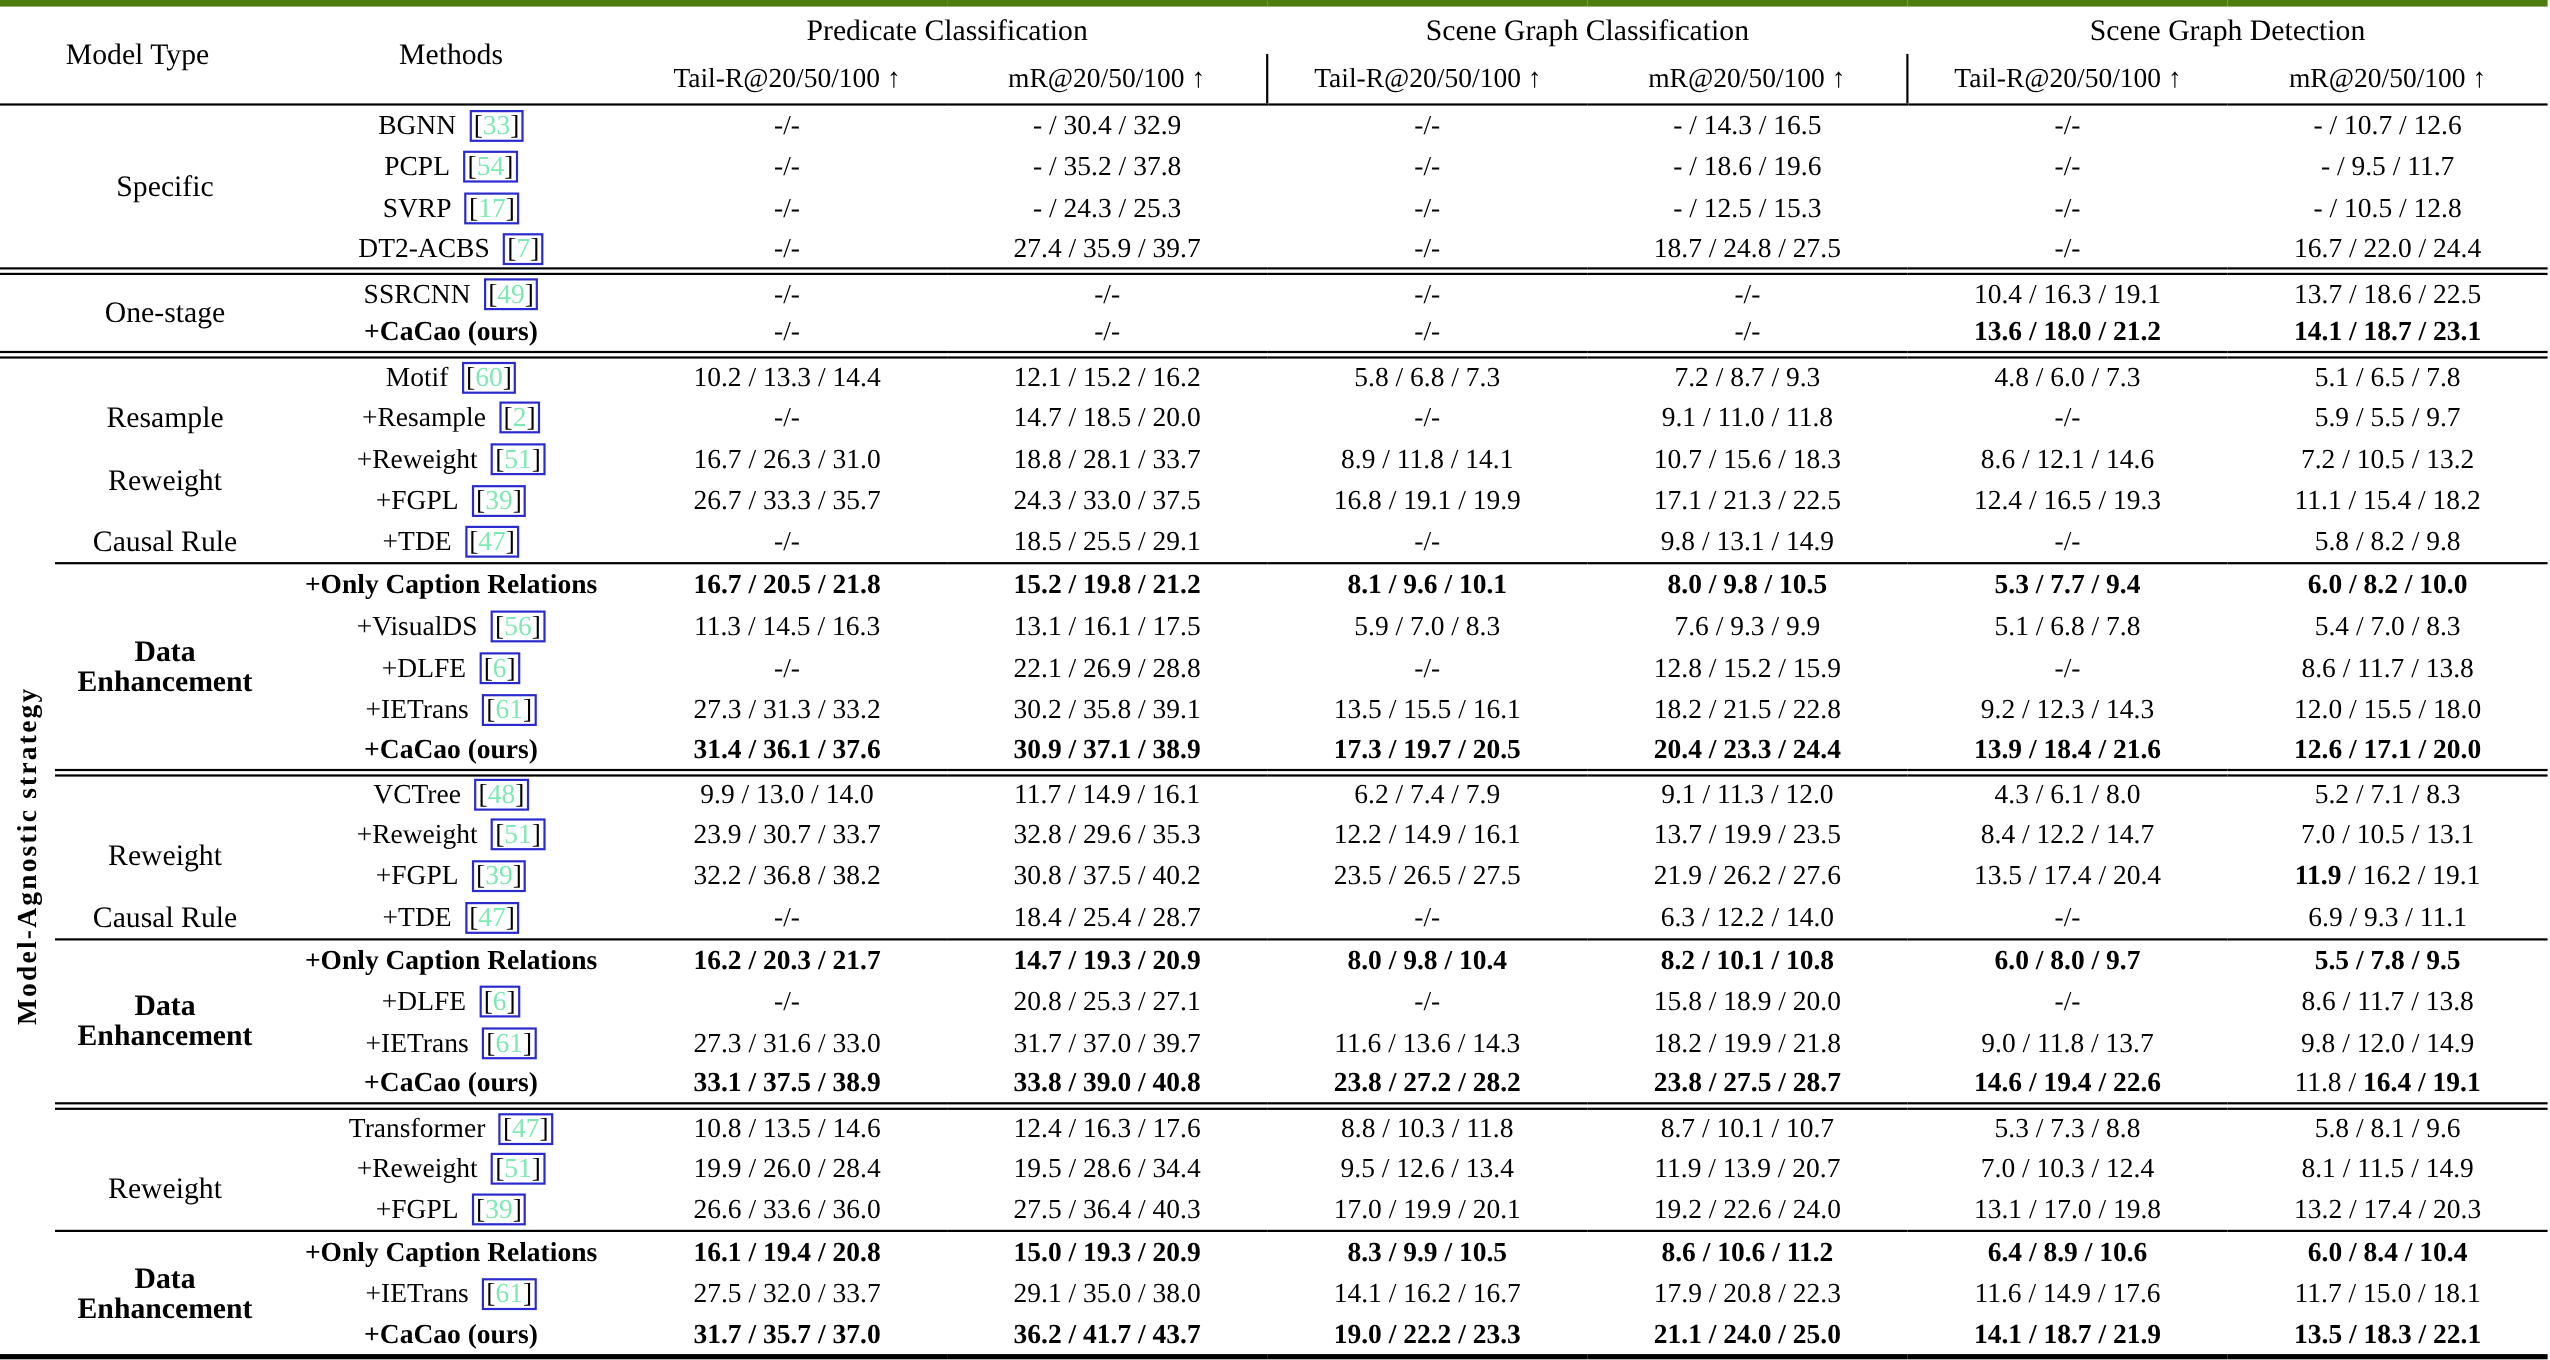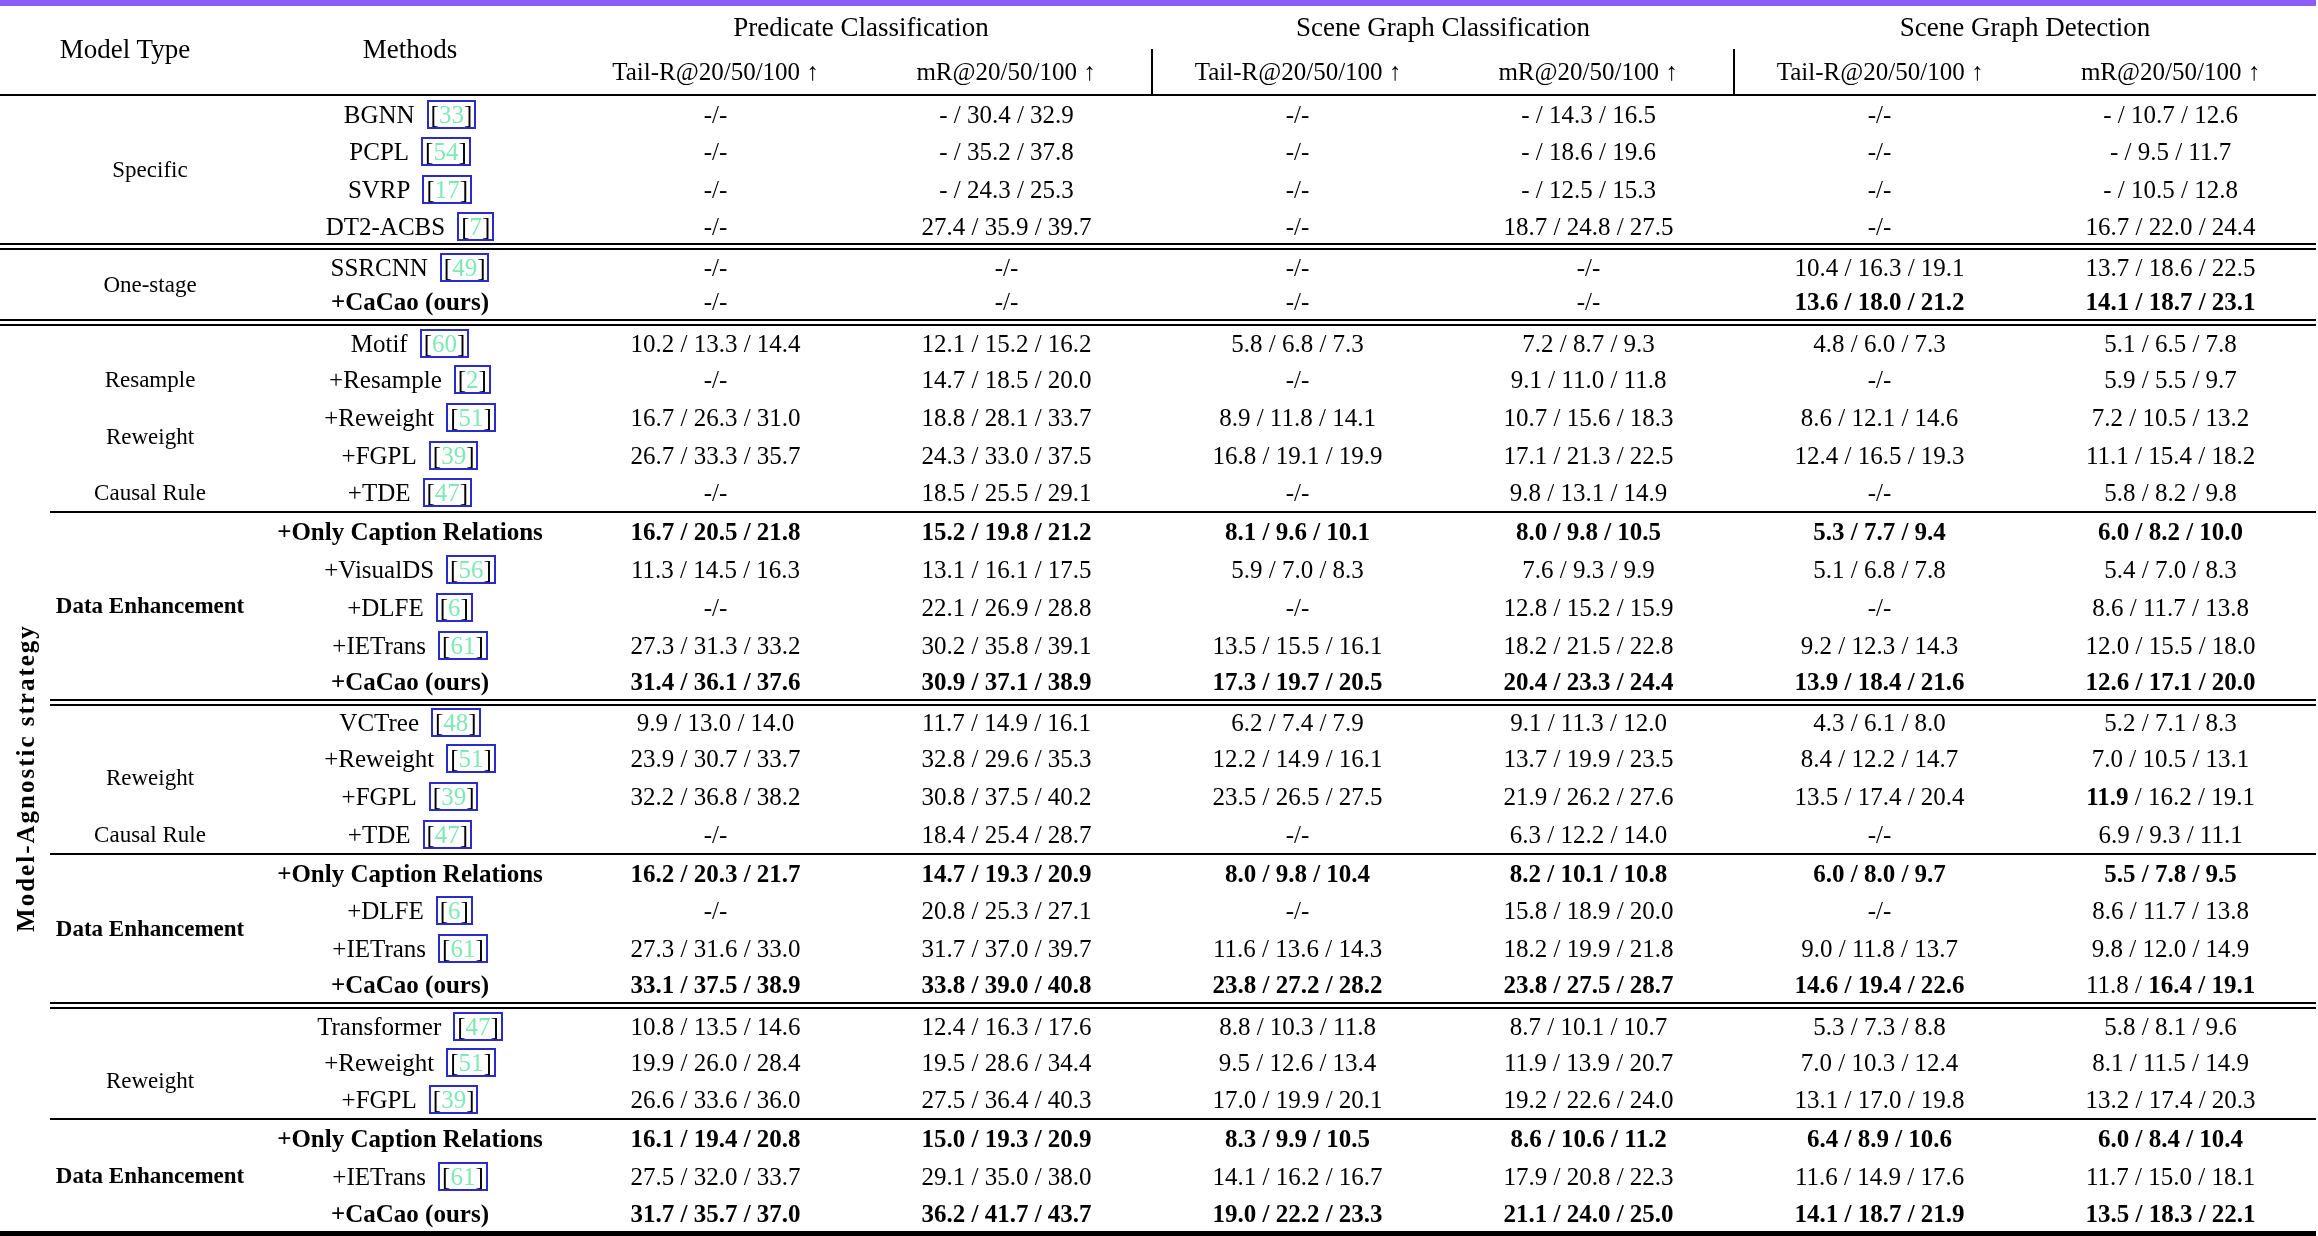--- a/index.html
+++ b/index.html
@@ -5,38 +5,38 @@
   :root { --cite-n:#7FE9B3; --cite-b:#2B2BCD; }
   * { box-sizing: border-box; }
   html,body { margin:0; padding:0; background:#ffffff; }
   body {
     width:2318px; height:1236px; overflow:hidden;
     font-family:"Liberation Serif","DejaVu Serif",serif; color:#000;
   }
   table.results {
     width:1838px; height:1236px; table-layout:fixed;
     border-collapse:collapse;
-    border-top:6px solid #8b5cf6;
+    border-top:6px solid #4d7c0f;
     border-bottom:5px solid #000;
   }
   col.c-gut{width:50px;} col.c-mt{width:200px;} col.c-meth{width:320px;}
   col.c-val{width:291px;}
   thead th {
     font-weight:normal; font-size:27px; text-align:center; vertical-align:middle;
     padding:0; height:46px; line-height:1.1;
   }
   thead tr.sub th { font-size:25px; }
   thead tr.sub th, thead th.span2 { border-bottom:2.5px solid #000; }
   thead th.gsep { border-left:2px solid #000; }
   tbody td {
     text-align:center; vertical-align:middle; padding:0;
     font-size:25px; height:37px; line-height:1.0;
   }
   td.meth { font-size:25px; }
-  td.mt   { font-size:23px; }
+  td.mt   { font-size:27px; }
   tr.dsep > td { border-top:7px double #000; }
   tr.tsep > td { border-top:2px solid #000;font-weight:bold; }
   td.vcell { position:relative; }
   .vlabel {
     position:absolute; inset:0;
     display:flex; align-items:center; justify-content:center;
     writing-mode:vertical-rl; transform:rotate(180deg);
     font-weight:bold; font-size:25px; letter-spacing:2px; white-space:nowrap;
   }
   .cite {

